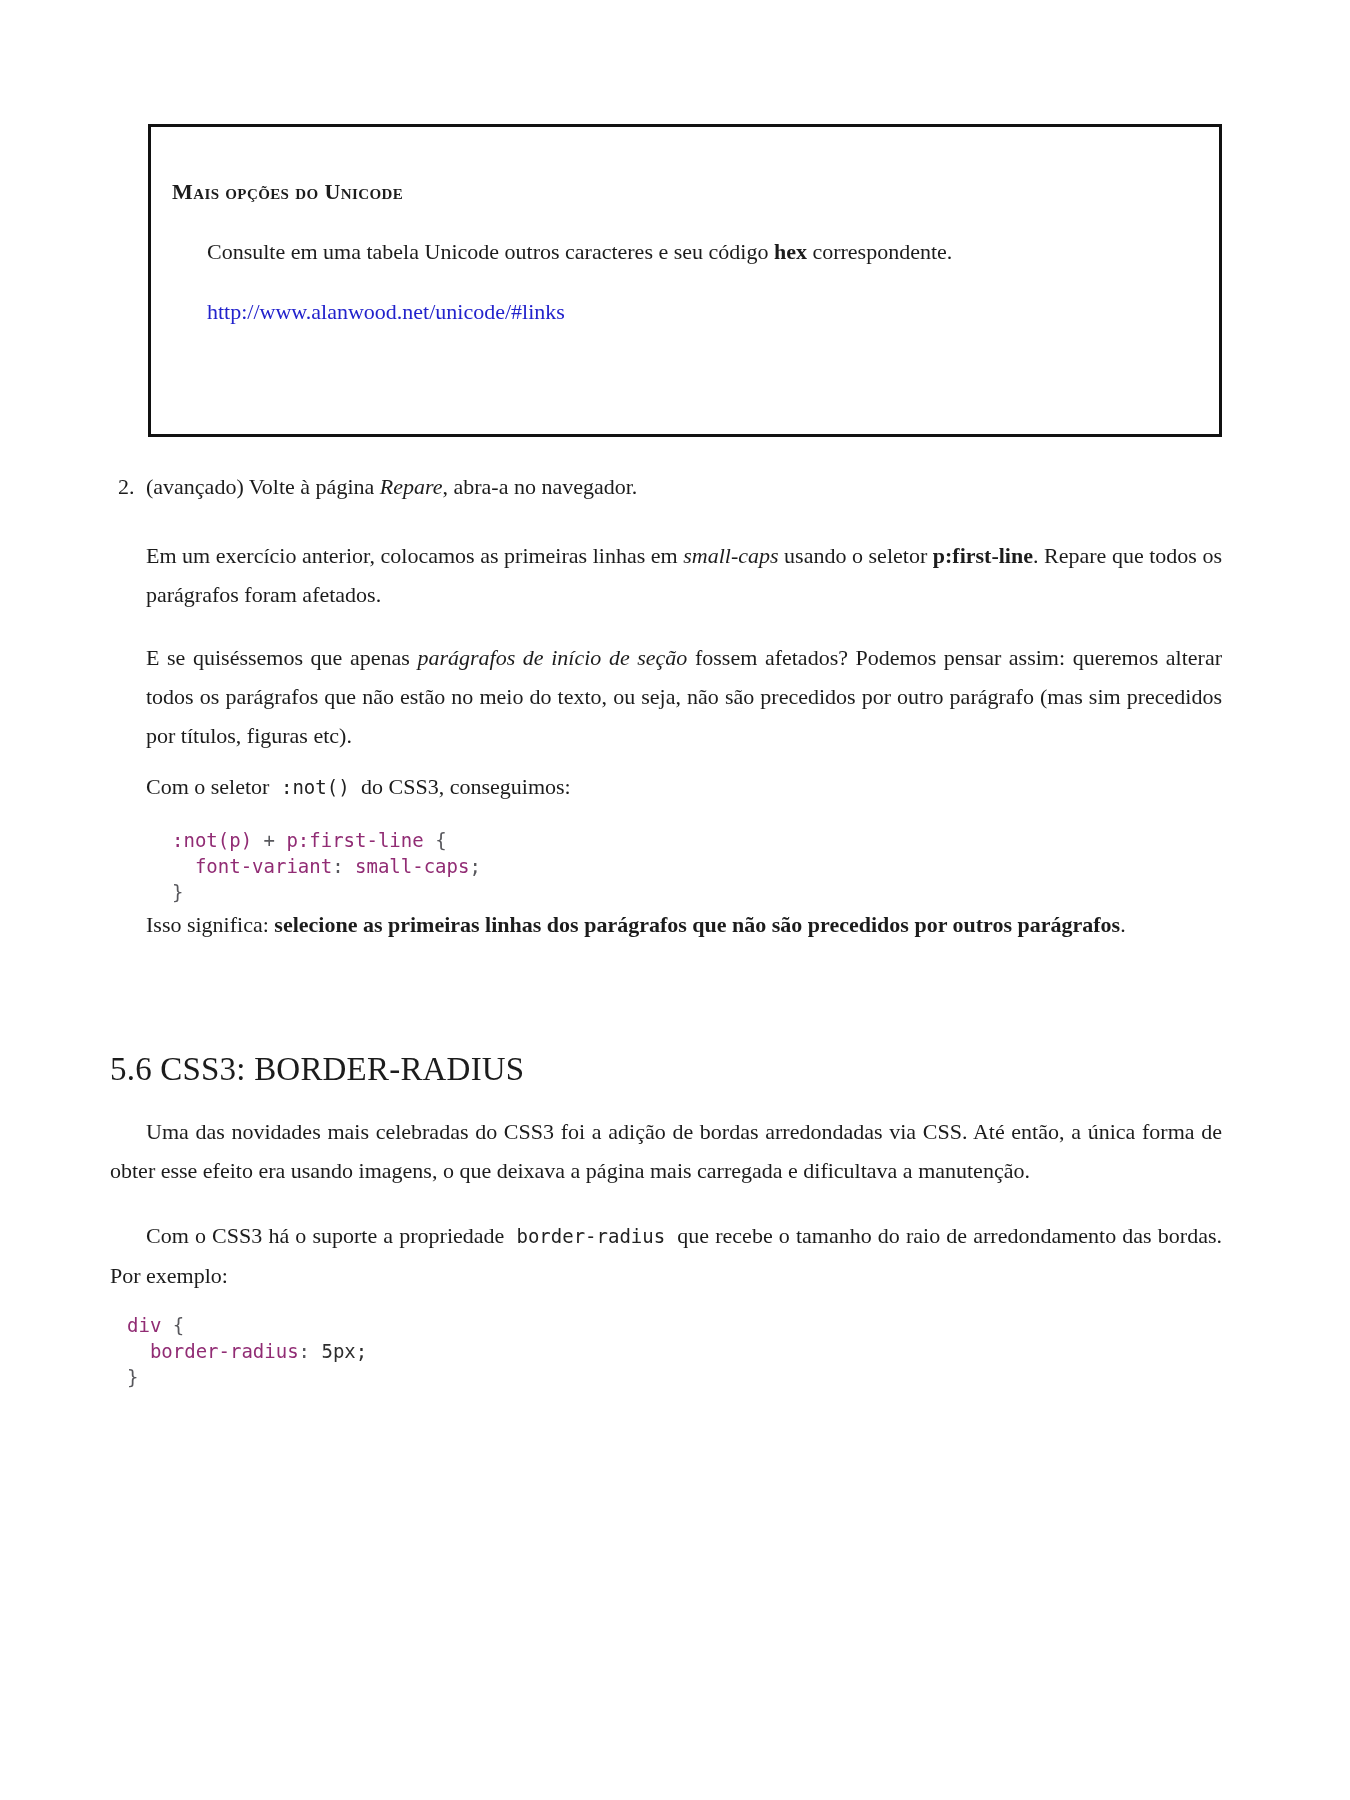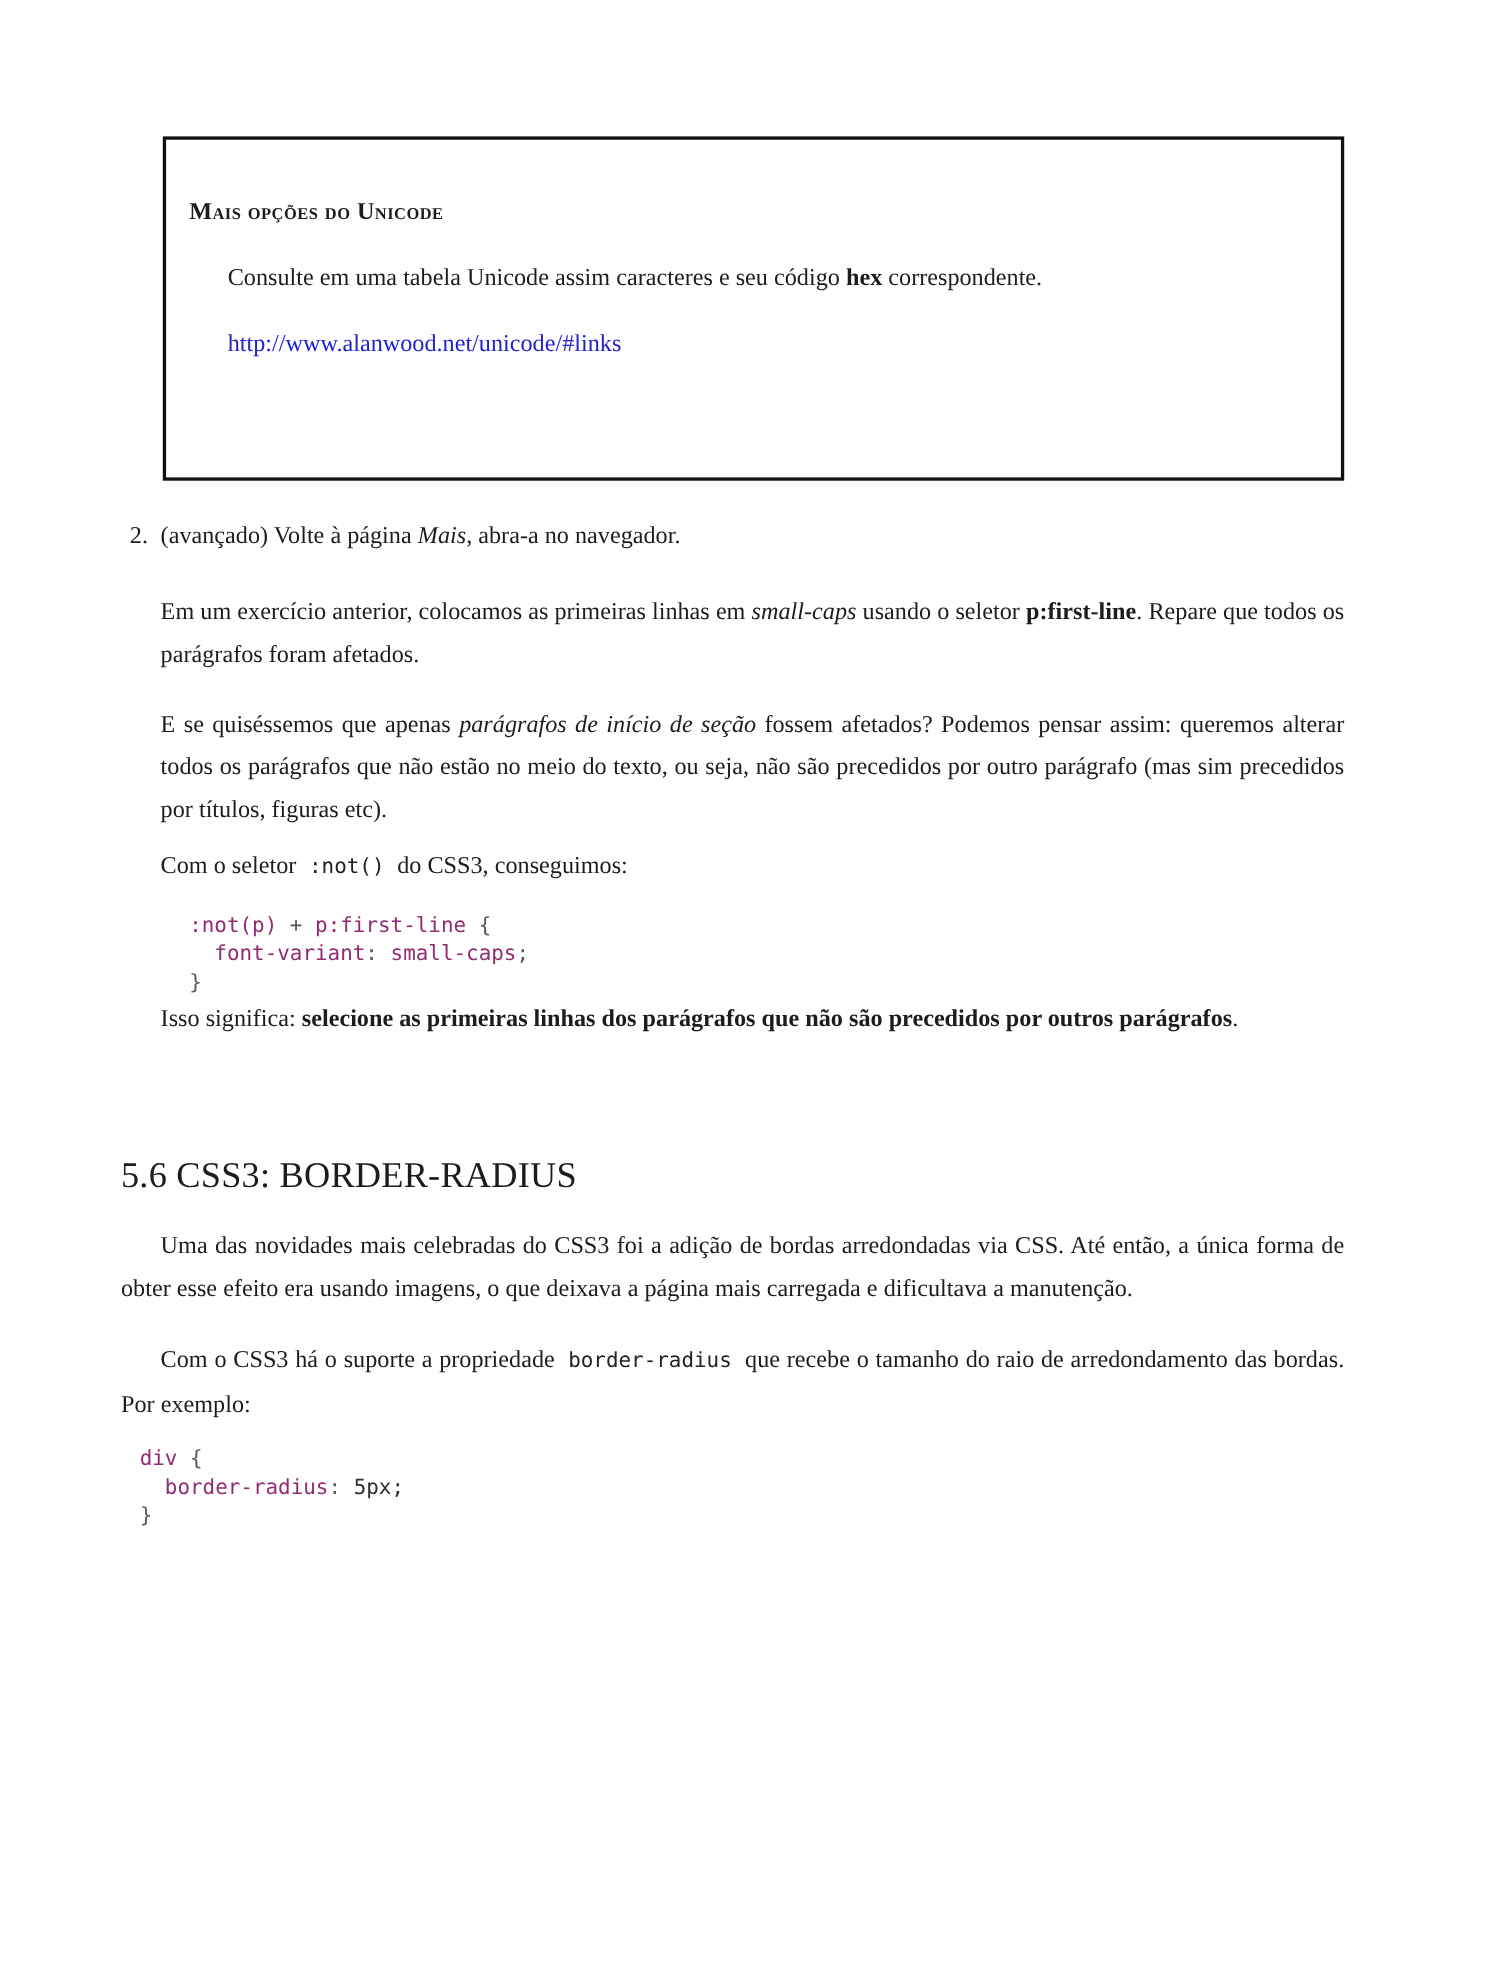--- a/index.html
+++ b/index.html
@@ -92,28 +92,28 @@
   .seg-g { color:var(--code-gray,#57575c); }
   .seg-d { color:var(--code-dark,#2e2e2e); }
 </style>
 </head>
 <body>
 
 <div class="page">
 
   <div class="callout">
     <div class="callout-title">Mais opções do Unicode</div>
-    <p class="callout-body"><span>Consulte em uma tabela Unicode assim caracteres e seu código </span><span class="seg-b">hex</span><span> correspondente.</span></p>
+    <p class="callout-body"><span>Consulte em uma tabela Unicode outros caracteres e seu código </span><span class="seg-b">hex</span><span> correspondente.</span></p>
     <a class="callout-link">http://www.alanwood.net/unicode/#links</a>
   </div>
 
   <div class="list-item">
     <div class="list-number">2.</div>
     <div class="list-content">
-      <p class="lead"><span>(avançado) Volte à página </span><span class="seg-i">Mais</span><span>, abra-a no navegador.</span></p>
+      <p class="lead"><span>(avançado) Volte à página </span><span class="seg-i">Repare</span><span>, abra-a no navegador.</span></p>
 
       <p class="body-p p1"><span>Em um exercício anterior, colocamos as primeiras linhas em </span><span class="seg-i">small-caps</span><span> usando o seletor </span><span class="seg-b">p:first-line</span><span>. Repare que todos os parágrafos foram afetados.</span></p>
 
       <p class="body-p p2"><span>E se quiséssemos que apenas </span><span class="seg-i">parágrafos de início de seção</span><span> fossem afetados? Podemos pensar assim: queremos alterar todos os parágrafos que não estão no meio do texto, ou seja, não são precedidos por outro parágrafo (mas sim precedidos por títulos, figuras etc).</span></p>
 
       <p class="body-p p3"><span>Com o seletor </span><span class="seg-m">:not()</span><span> do CSS3, conseguimos:</span></p>
 
       <div class="code-block">
         <div class="code-line"><span class="seg-p">:not(p)</span><span class="seg-g"> + </span><span class="seg-p">p:first-line</span><span class="seg-g"> {</span></div>
         <div class="code-line"><span class="seg-p">  font-variant</span><span class="seg-g">:</span><span class="seg-p"> small-caps</span><span class="seg-g">;</span></div>

